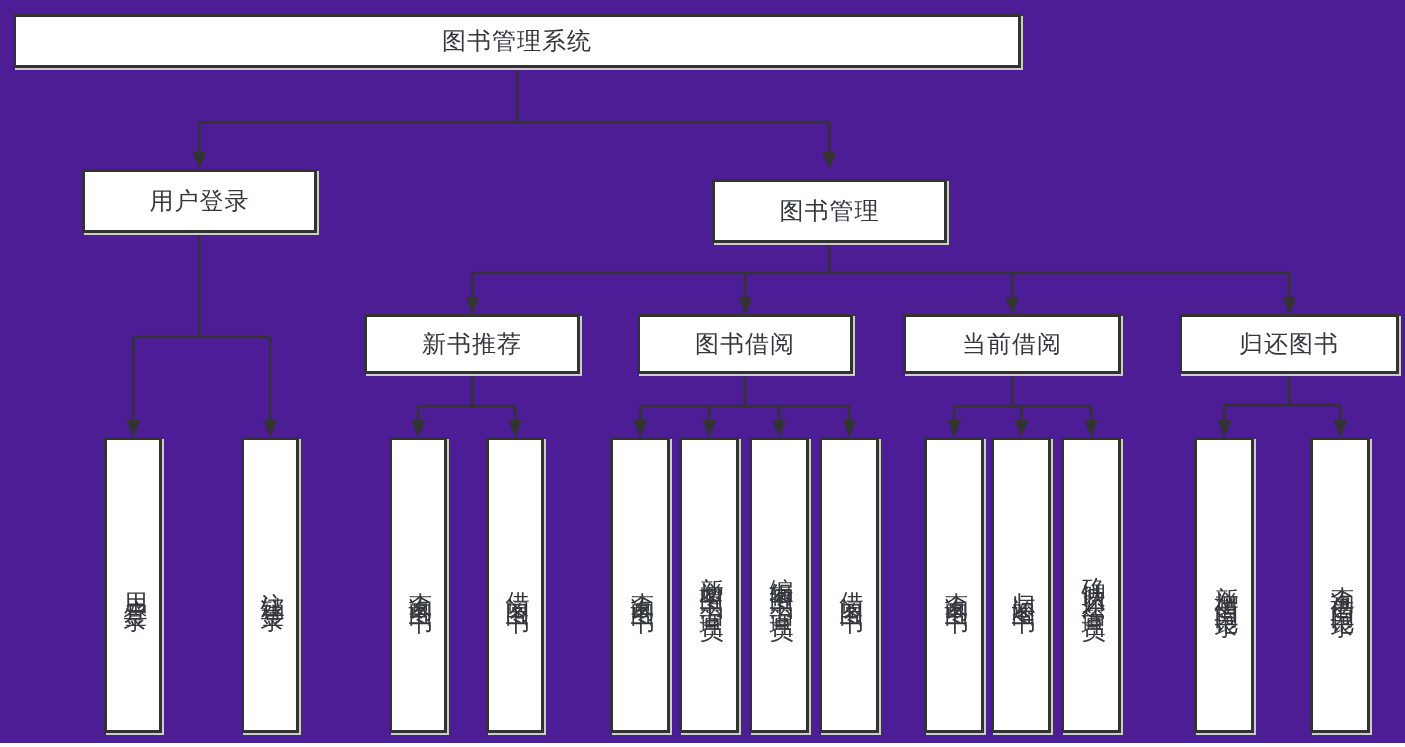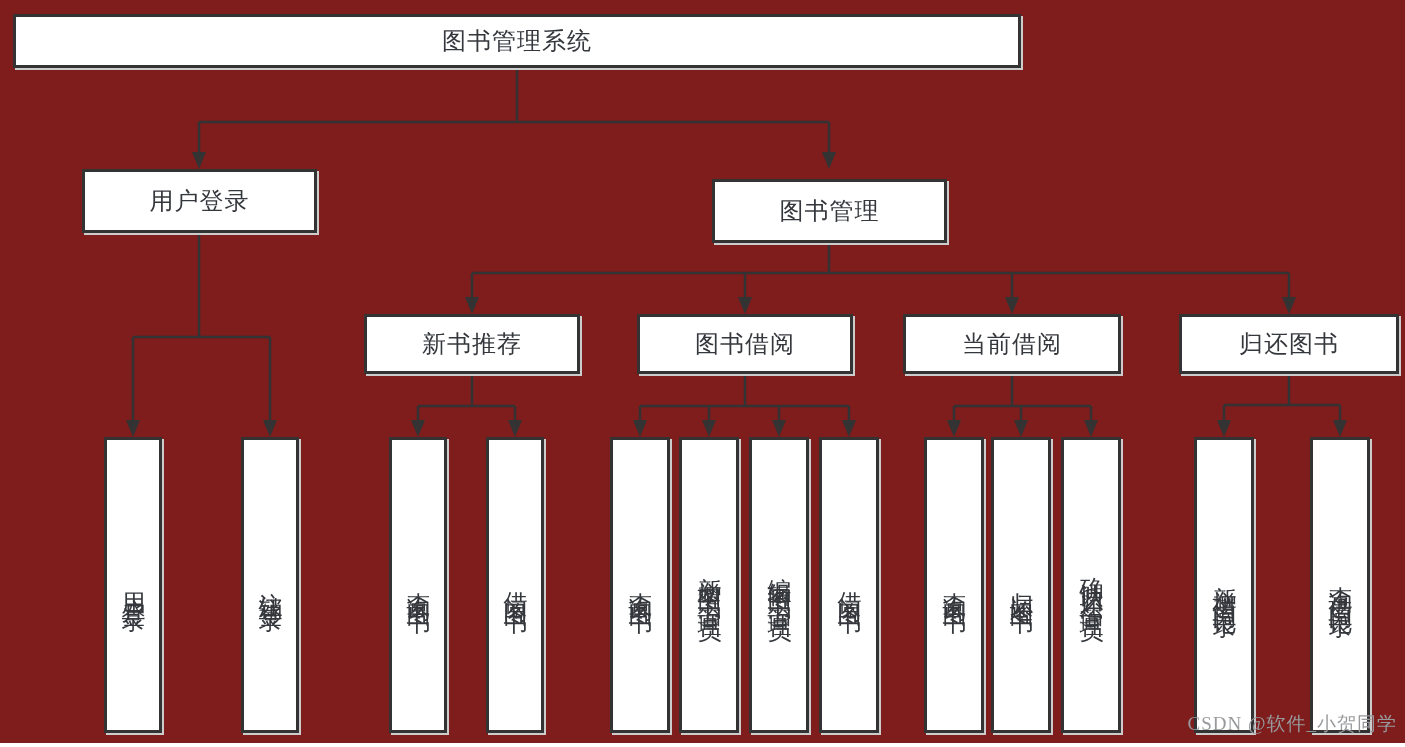--- a/index.html
+++ b/index.html
@@ -1,22 +1,22 @@
 <!DOCTYPE html>
 <html><head>
 <meta charset="utf-8">
 <style>
   html, body { margin: 0; padding: 0; background: #ffffff; }
   .stage {
     position: relative;
     width: 1405px;
     height: 743px;
-    background: #7f1d1d;
+    background: #4c1d95;
     overflow: hidden;
-    font-family: Liberation Serif, serif;
+    font-family: Liberation Mono, monospace;
     color: #333;
   }
   svg.wires { position: absolute; left: 0; top: 0; width: 1405px; height: 747px; }
   .node {
     position: absolute;
     box-sizing: border-box;
     border: 3px solid #333;
     background: #ffffff;
     box-shadow: 2px 2px 0 #cccccc;
     display: flex;
@@ -149,15 +149,14 @@
     <span class="v">确认归还（管理员）</span>
   </div>
 
   <div class="node leaf" style="left:1194px; top:437px; width:60px; height:296px;">
     <span class="v">新增借阅记录</span>
   </div>
   <div class="node leaf" style="left:1310px; top:437px; width:60px; height:296px;">
     <span class="v">查询借阅记录</span>
   </div>
 
-  <div class="watermark">CSDN @软件_小贺同学</div>
 
 </div>
 
 </body></html>

